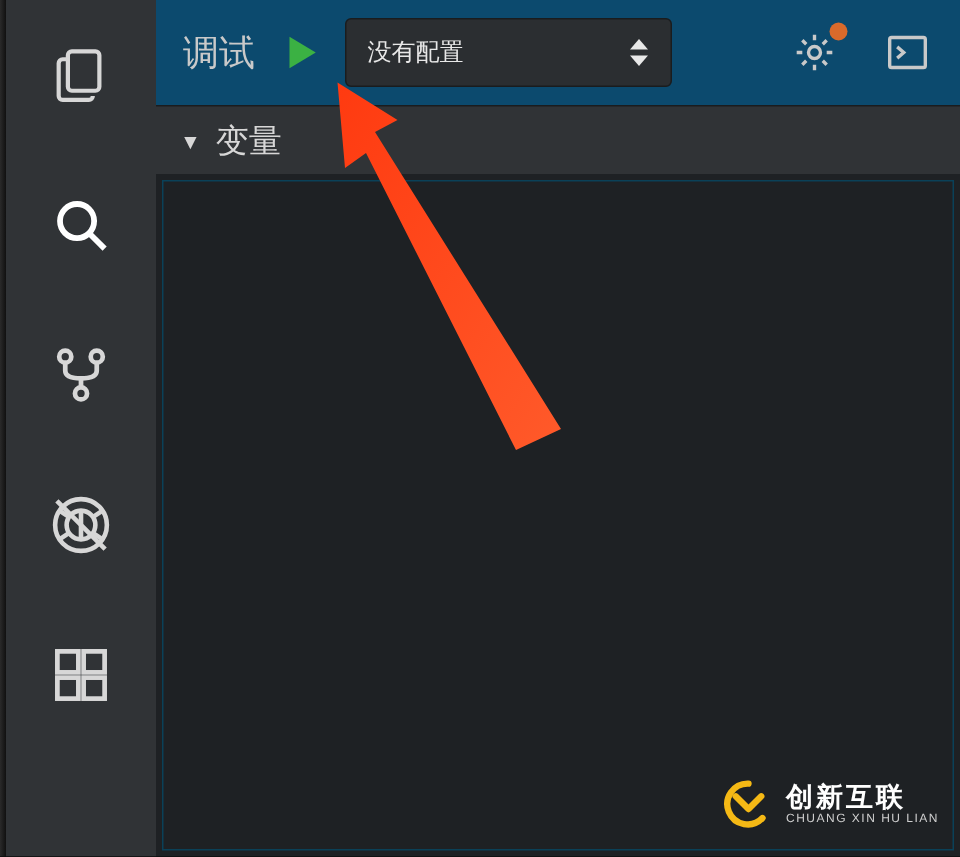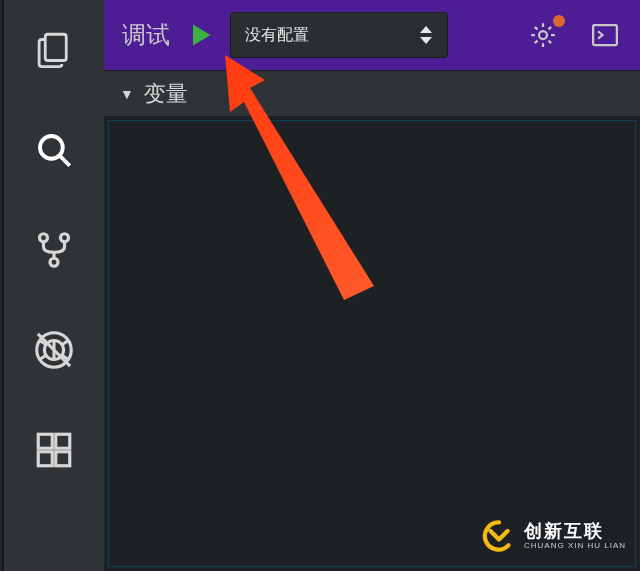--- a/index.html
+++ b/index.html
@@ -6,21 +6,21 @@
   .app{position:relative;width:640px;height:571px;background:#1a1c1e;}
   
   .edge{position:absolute;left:0;top:0;width:4px;height:571px;background:linear-gradient(90deg,#2a2a2a,#101010);}
   
   .activitybar{position:absolute;left:4px;top:0;width:100px;height:571px;background:#303336;display:flex;flex-direction:column;align-items:center;}
   .activity-icon{width:100px;height:100px;display:flex;align-items:center;justify-content:center;color:#d7d7d7;cursor:pointer;}
   .activity-icon.active{color:#fff;}
   .activity-icon svg{width:42px;height:42px;}
   .activity-icon.debug svg{width:46px;height:46px;}
   
-  .dbgtop{position:absolute;left:104px;top:0;right:0;height:70px;background:#4c1d95;display:flex;align-items:center;padding:16px 18px;box-sizing:border-box;gap:12px;}
+  .dbgtop{position:absolute;left:104px;top:0;right:0;height:70px;background:#0c4a6e;display:flex;align-items:center;padding:16px 18px;box-sizing:border-box;gap:12px;}
   .dbg-label{color:#c9c9c9;font-size:24px;}
   .start-btn{width:36px;height:36px;display:flex;align-items:center;justify-content:center;background:transparent;border:none;cursor:pointer;padding:0;}
   .start-btn svg{width:28px;height:28px;}
   .config{height:44px;border:1px solid #1a1c1e;border-radius:4px;background:#2b2e31;display:flex;align-items:center;padding:0 14px;cursor:pointer;gap:14px;}
   .config-text{color:#e8e8e8;font-size:16px;}
   .config-spacer{width:82px;}
   .config-chev{display:flex;flex-direction:column;gap:-2px;color:#e8e8e8;}
   .right-icons{margin-left:auto;display:flex;align-items:center;gap:28px;color:#c9c9c9;}
   .gear{position:relative;width:34px;height:34px;display:flex;align-items:center;justify-content:center;cursor:pointer;}
   .gear .dot{position:absolute;top:-3px;right:-5px;width:12px;height:12px;background:#d96a2b;border-radius:50%;}

